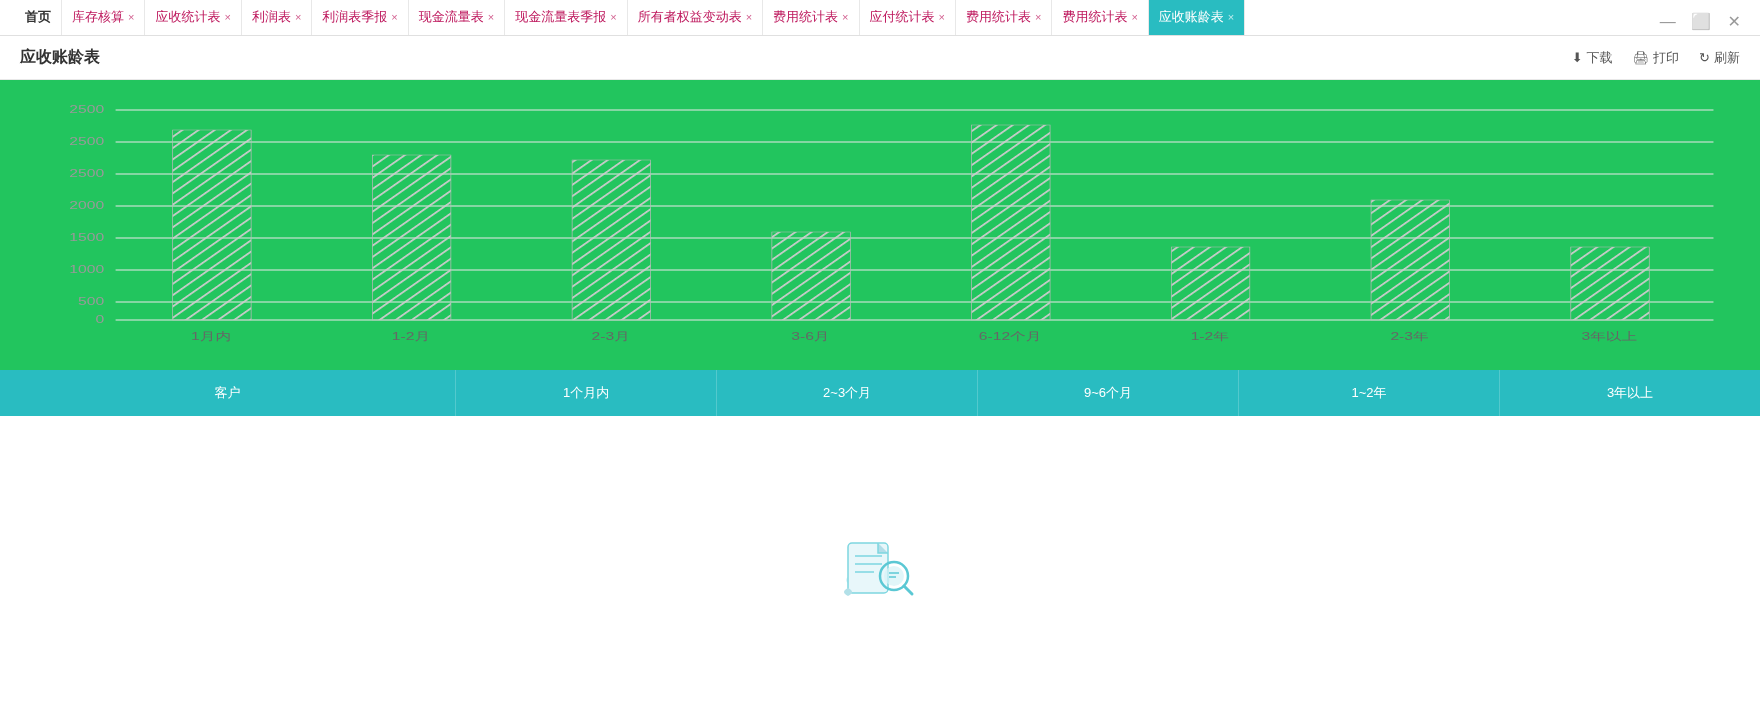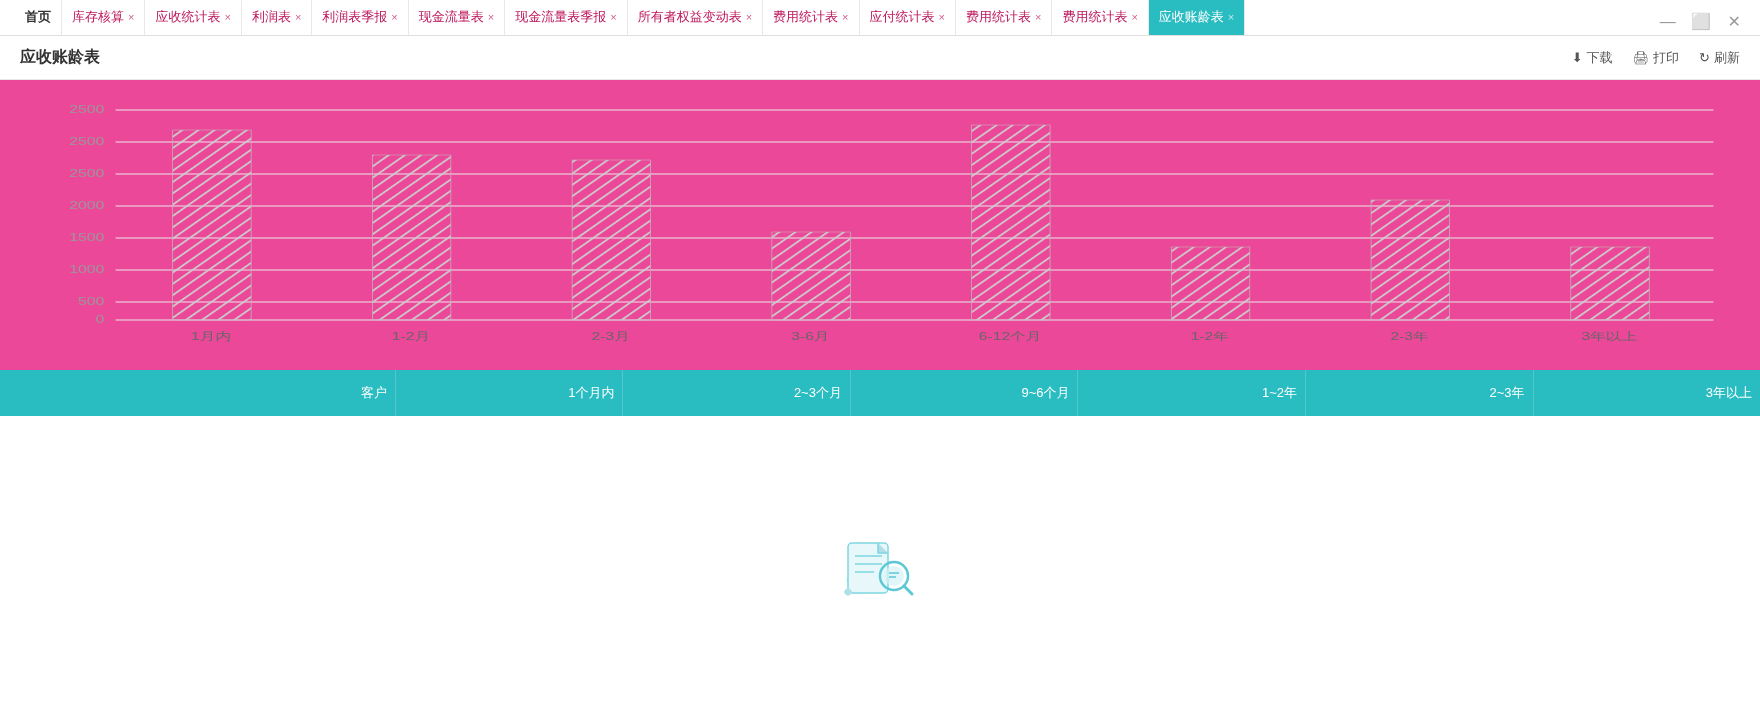--- a/index.html
+++ b/index.html
@@ -82,34 +82,34 @@
       margin: 0;
       height: calc(720px - 36px - 44px);
       overflow-y: auto;
       display: flex;
       flex-direction: column;
     }
 
     
     .chart-area {
       padding: 20px 18px 10px 30px;
-      background: #ec4899;
+      background: #22c55e;
       flex-shrink: 0;
     }
 
     
     .table-header {
       display: flex;
       background: #29bcc1;
       color: #fff;
       font-size: 13px;
     }
     .table-header-cell {
       flex: 1;
-      text-align: right;
+      text-align: center;
       padding: 14px 8px;
       border-right: 1px solid rgba(255,255,255,0.2);
     }
     .table-header-cell:first-child { flex: 1.8; }
     .table-header-cell:last-child { border-right: none; }
 
     
     .empty-state {
       display: flex;
       flex-direction: column;
@@ -268,21 +268,20 @@
       </svg>
     </div>
   </div>
 
   <div class="table-header">
     <div class="table-header-cell">客户</div>
     <div class="table-header-cell">1个月内</div>
     <div class="table-header-cell">2~3个月</div>
     <div class="table-header-cell">9~6个月</div>
     <div class="table-header-cell">1~2年</div>
-    <div class="table-header-cell">2~3年</div>
     <div class="table-header-cell">3年以上</div>
   </div>
 
   <div class="empty-state">
     <div class="empty-icon">
       
       <svg width="100" height="100" viewBox="0 0 100 100">
 
         <ellipse cx="38" cy="62" rx="22" ry="8" fill="#b2e8f0" opacity="0.5"></ellipse>
 

